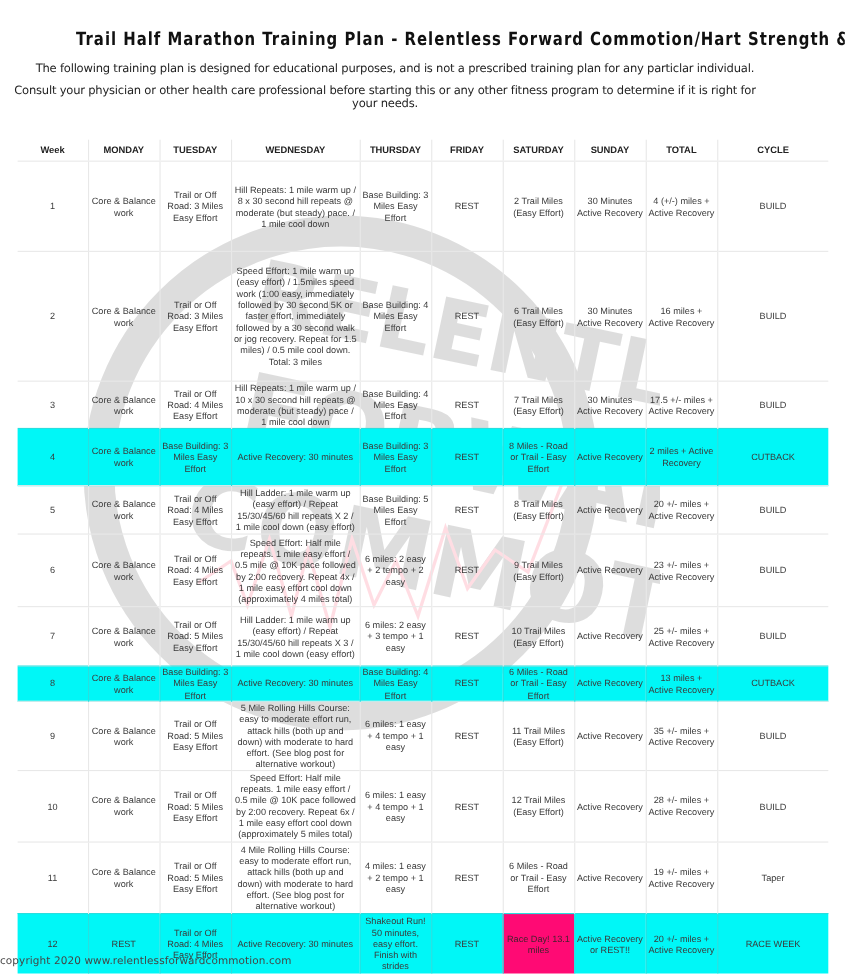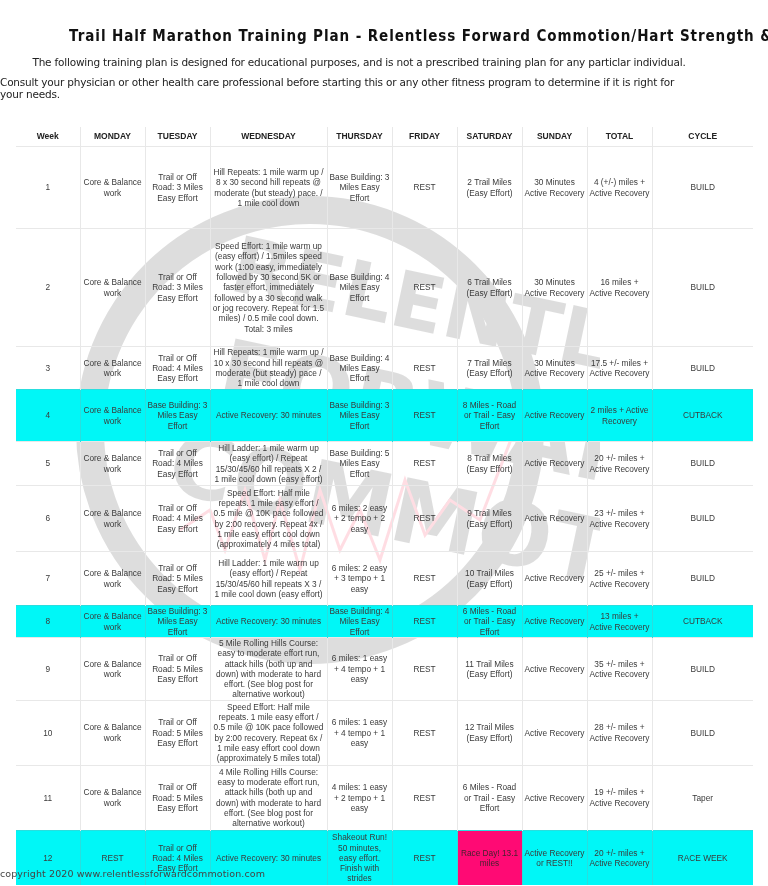--- a/index.html
+++ b/index.html
@@ -1,19 +1,19 @@
 <!DOCTYPE html>
 <html><head>
 <meta charset="utf-8">
 <style>
   html, body { margin: 0; padding: 0; background: #ffffff; }
   body { width: 768px; height: 886px; position: relative; overflow: hidden; font-family: "Liberation Sans", sans-serif; color: #333; }
   .title { position: absolute; top: 26px; left: 0; width: 768px; text-align: center; font-family: "DejaVu Sans", sans-serif; font-weight: bold; font-size: 16.5px; letter-spacing: 1.1px; color: #111; transform: scaleX(0.82); transform-origin: center; white-space: nowrap; }
   .disc1 { position: absolute; top: 56px; left: 0; width: 698px; text-align: center; font-family: "DejaVu Sans", sans-serif; font-size: 10.5px; color: #222; letter-spacing: -0.2px; padding-left: 20px; box-sizing: border-box; }
-  .disc2 { position: absolute; top: 76px; left: 0; width: 720px; font-family: "DejaVu Sans", sans-serif; font-size: 10.5px; color: #222; letter-spacing: -0.2px; padding-right: 20px; box-sizing: border-box; }
+  .disc2 { position: absolute; top: 76px; left: 0; width: 720px; text-align: center; font-family: "DejaVu Sans", sans-serif; font-size: 10.5px; color: #222; letter-spacing: -0.2px; padding-right: 20px; box-sizing: border-box; }
   .watermark { position: absolute; left: 60px; top: 190px; width: 540px; height: 480px; pointer-events: none; opacity: 0.13; }
   table.plan { position: absolute; top: 115px; left: 16px; width: 737px; border-collapse: collapse; table-layout: fixed; font-size: 8.3px; line-height: 10.3px; color: #3a3a3a; margin-top: 12px; }
   table.plan th { font-weight: bold; font-size: 8.5px; color: #222; height: 17px; border-bottom: 1px solid #e8e8e8; border-left: 1px solid #e8e8e8; text-align: center; vertical-align: middle; }
   table.plan td { border-top: 1px solid #e8e8e8; border-left: 1px solid #e8e8e8; text-align: center; vertical-align: middle; padding: 0 2px; }
   table.plan th:first-child, table.plan td:first-child { border-left: none; }
   tr.cut td { background: #00f7f7; border-color: #29dede; }
   td.race { background: #ff0a74 !important; color: #44222e; }
   .copyright { position: absolute; top: 868px; left: 0; width: 768px; text-align: left; font-family: "DejaVu Sans", sans-serif; font-size: 9.5px; color: #444; letter-spacing: 0.1px; }
 </style>
 </head>

